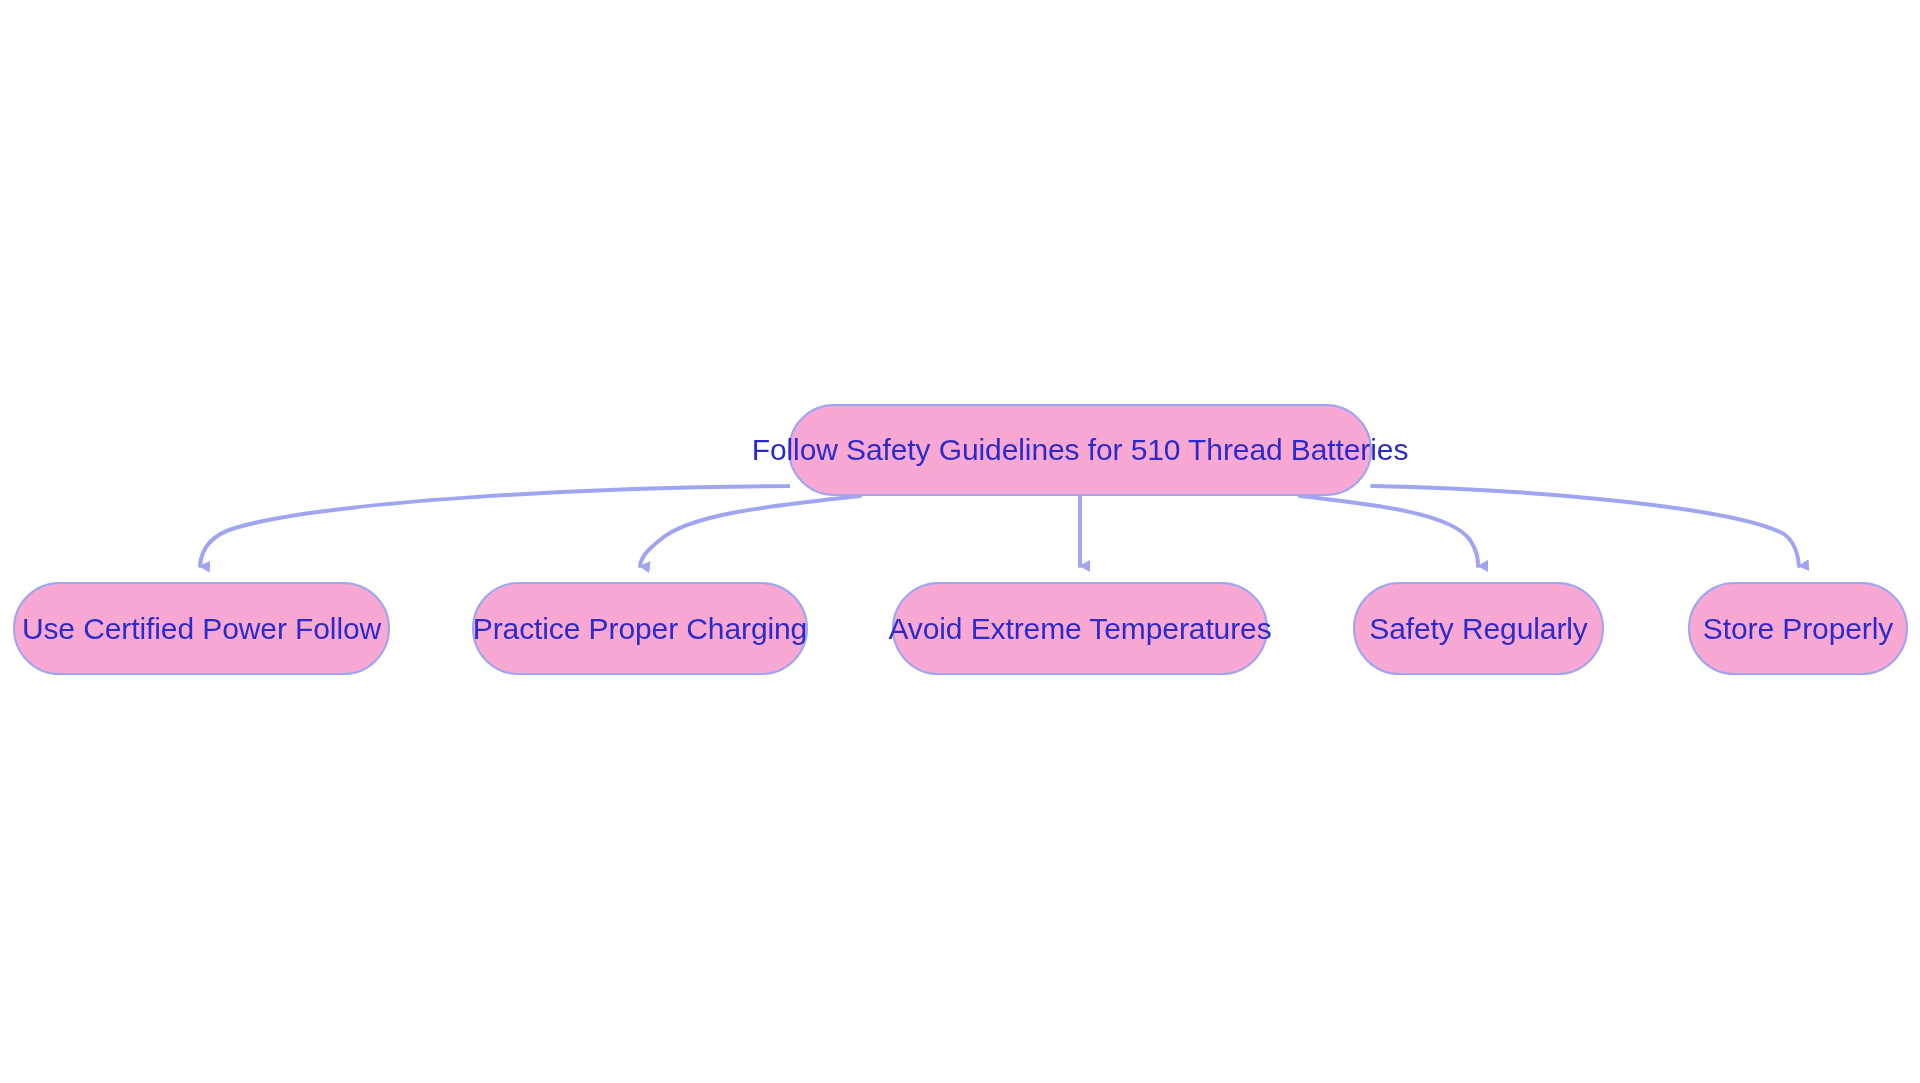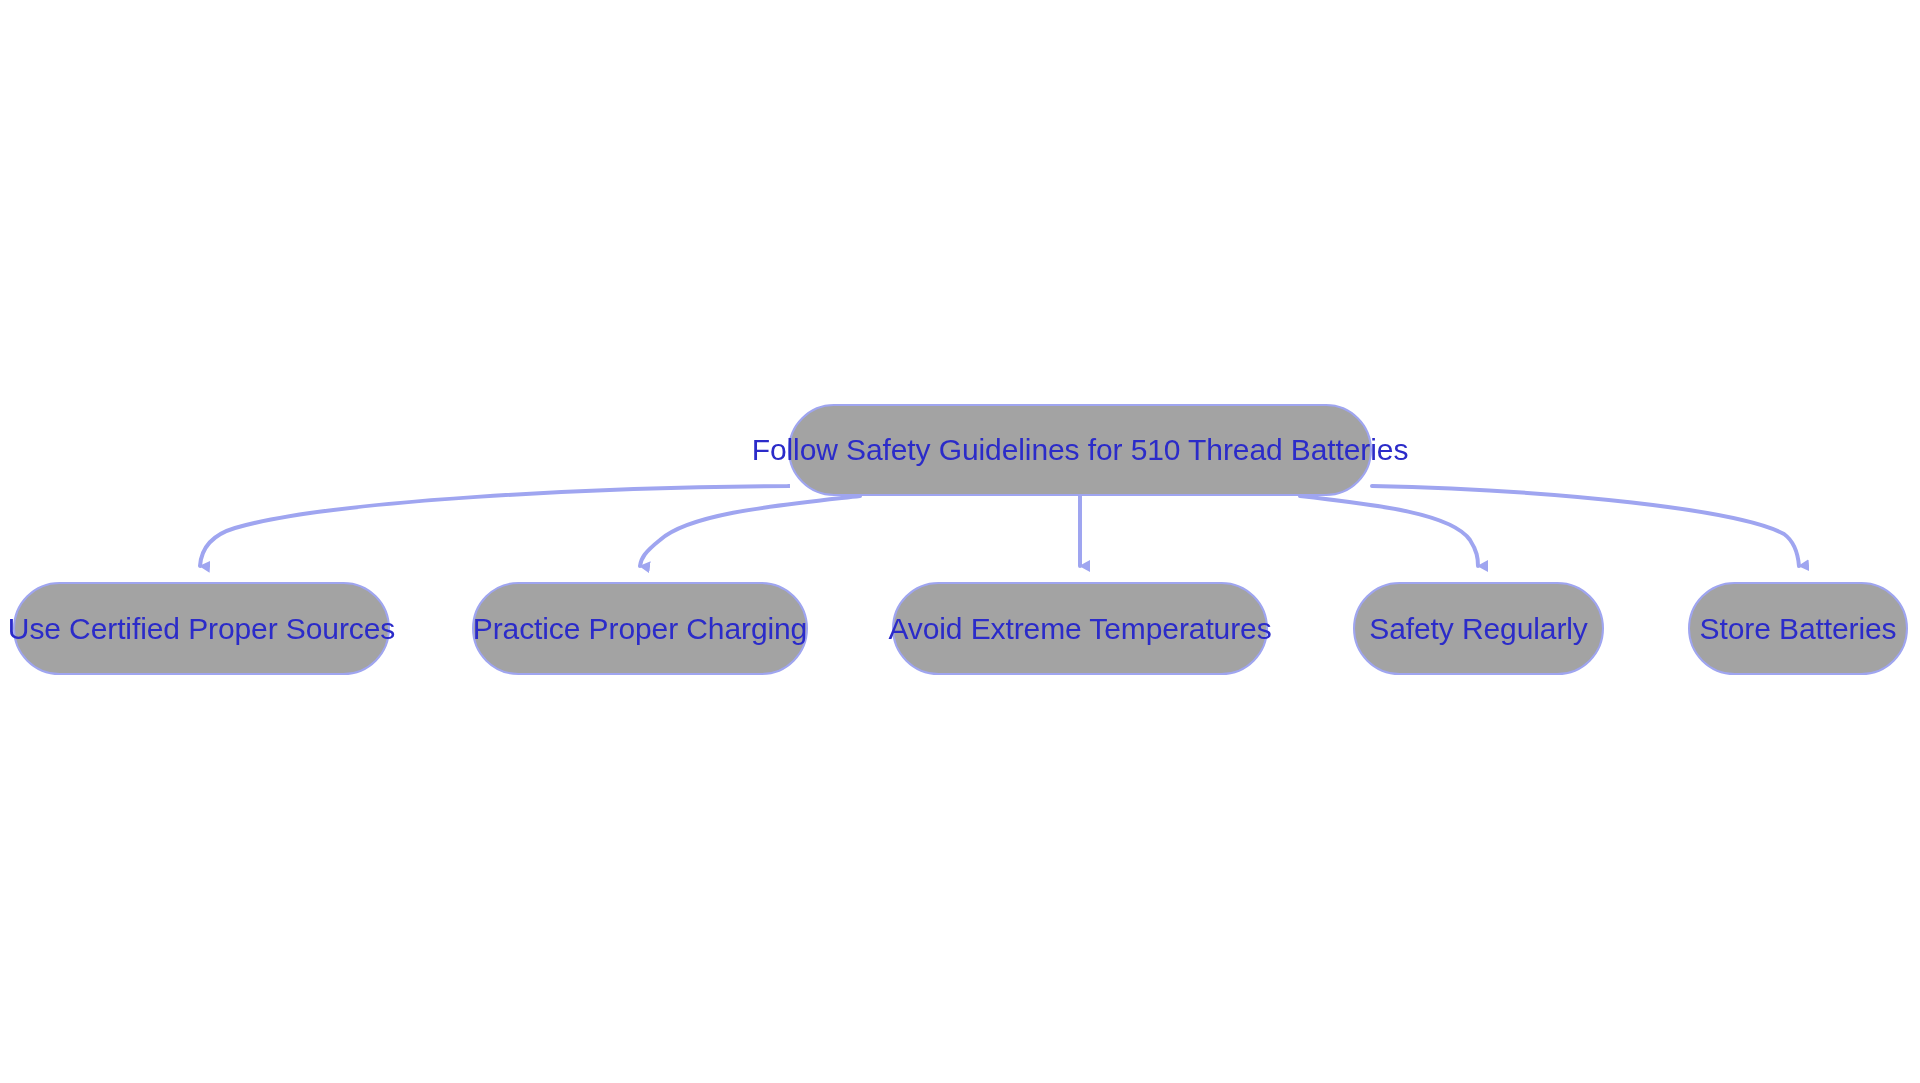--- a/index.html
+++ b/index.html
@@ -31,21 +31,21 @@
     height: 1083px;
     pointer-events: none;
   }
 
   .node {
     position: absolute;
     box-sizing: border-box;
     display: flex;
     align-items: center;
     justify-content: center;
-    background: #a3a3a3;
+    background: #f9a8d4;
     border: 2px solid #9fa5f0;
     border-radius: 999px;
     color: #2b2bc9;
     white-space: nowrap;
     user-select: none;
   }
 
   .node-label {
     display: block;
     line-height: 1;
@@ -95,32 +95,32 @@
     <path d="M 1300 496 C 1380 505 1452 514 1470 540 C 1477 551 1478 558 1478 566" fill="none" stroke="#9fa5f0" stroke-width="4" stroke-linecap="round" marker-end="url(#arrowhead)"></path>
 
     <path d="M 1372 486 C 1560 490 1740 510 1784 534 C 1795 542 1798 554 1799 566" fill="none" stroke="#9fa5f0" stroke-width="4" stroke-linecap="round" marker-end="url(#arrowhead)"></path>
   </svg>
 
   <div class="node" id="node-root">
     <span class="node-label">Follow Safety Guidelines for 510 Thread Batteries</span>
   </div>
 
   <div class="node node-leaf" id="node-child-0">
-    <span class="node-label">Use Certified Proper Sources</span>
+    <span class="node-label">Use Certified Power Follow</span>
   </div>
 
   <div class="node node-leaf" id="node-child-2">
     <span class="node-label">Avoid Extreme Temperatures</span>
   </div>
 
   <div class="node node-leaf" id="node-child-1">
     <span class="node-label">Practice Proper Charging</span>
   </div>
 
   <div class="node node-leaf" id="node-child-3">
     <span class="node-label">Safety Regularly</span>
   </div>
 
   <div class="node node-leaf" id="node-child-4">
-    <span class="node-label">Store Batteries</span>
+    <span class="node-label">Store Properly</span>
   </div>
 
 </div>
 
 </body></html>

